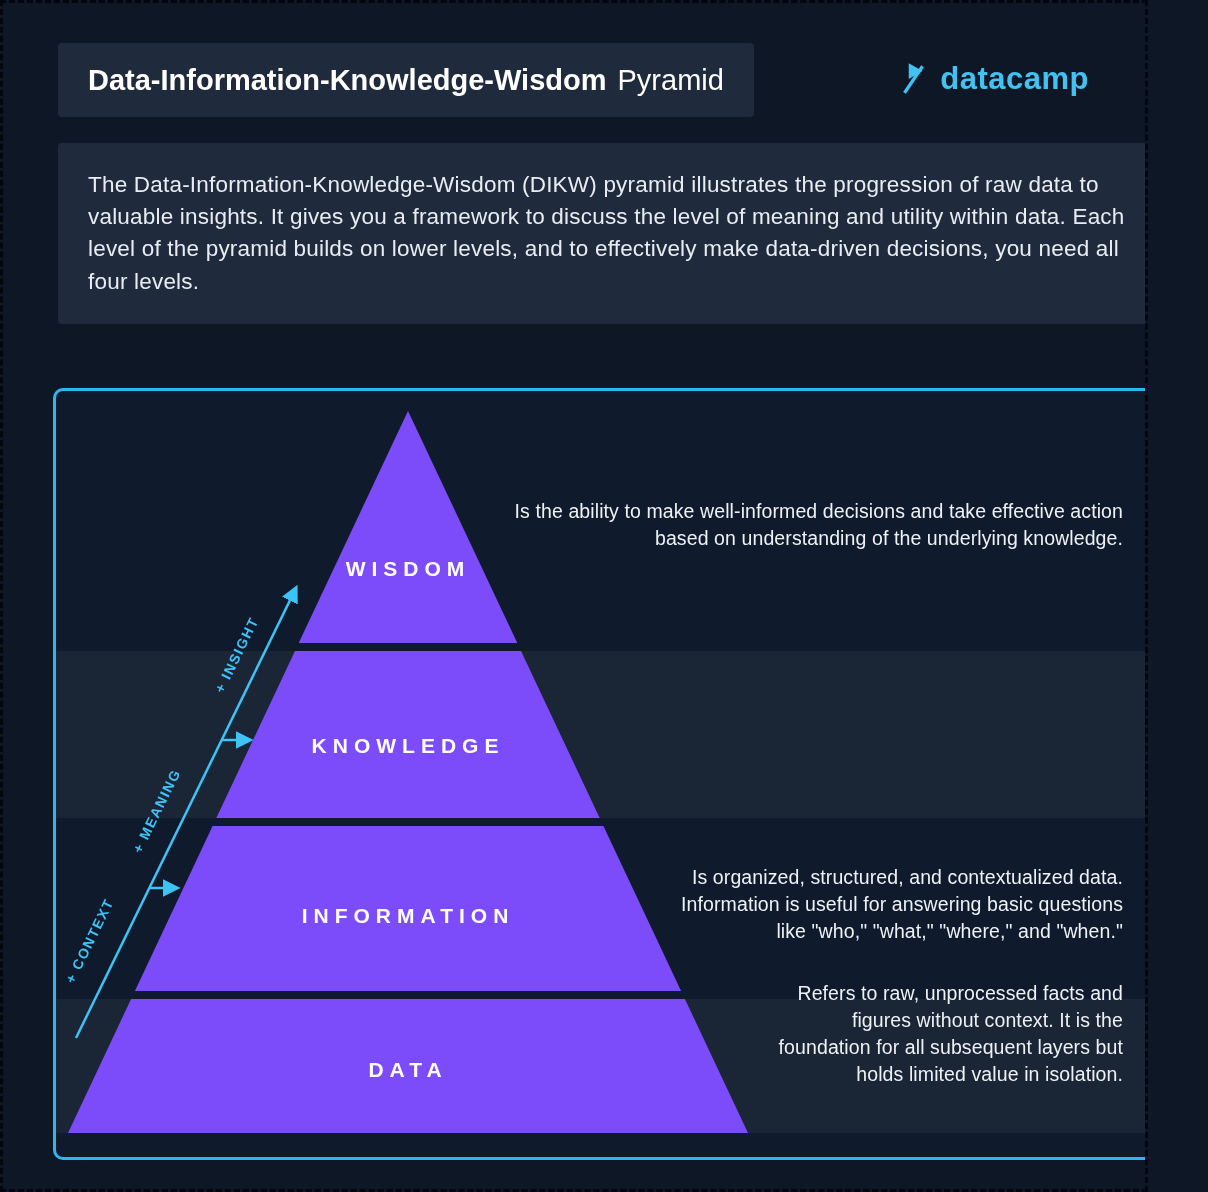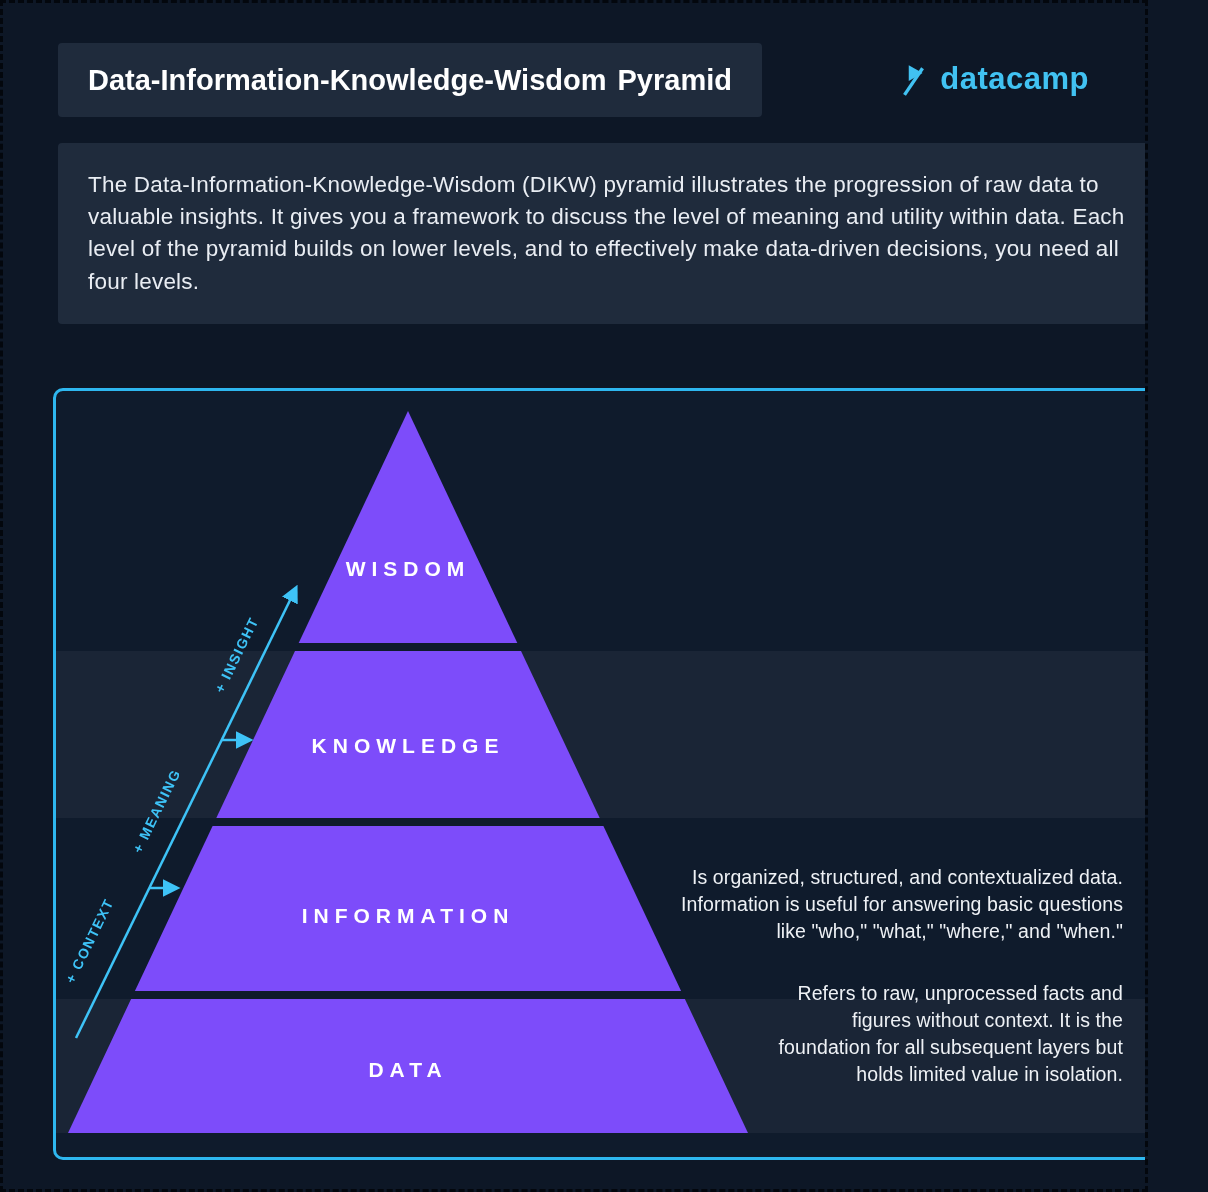--- a/index.html
+++ b/index.html
@@ -9,24 +9,24 @@
     border:3px dashed #03070d;overflow:hidden;
     font-family:"Liberation Sans",sans-serif;
   }
   
   .title-box{
     position:absolute;left:55px;top:40px;height:74px;
     display:flex;align-items:center;padding:0 30px;
     background:#1f2b3c;border-radius:4px;
   }
   .title-bold{font-weight:bold;font-size:29px;color:#ffffff;white-space:nowrap;}
-  .title-regular{font-weight:700;font-size:29px;color:#ffffff;margin-left:11px;white-space:nowrap;}
+  .title-regular{font-weight:400;font-size:29px;color:#ffffff;margin-left:11px;white-space:nowrap;}
   .logo{
     position:absolute;right:56px;top:58px;
-    display:flex;align-items:flex-end;gap:10px;
+    display:flex;align-items:flex-start;gap:10px;
   }
   .logo-text{font-size:31px;font-weight:bold;color:#41c2f2;letter-spacing:.5px;}
   
   .intro-box{
     position:absolute;left:55px;top:140px;width:1100px;
     box-sizing:border-box;background:#1f2b3c;border-radius:4px;
     padding:26px 30px;
   }
   .intro-box p{
     margin:0;font-size:22.5px;line-height:1.43;color:#e9edf3;letter-spacing:.2px;
@@ -106,17 +106,18 @@
 
       <line class="arrow-line" x1="20" y1="647" x2="240" y2="197" marker-end="url(#ah)"></line>
       <line class="arrow-line" x1="166" y1="349" x2="194" y2="349" marker-end="url(#ah)"></line>
       <line class="arrow-line" x1="93" y1="497" x2="121" y2="497" marker-end="url(#ah)"></line>
 
       <text class="arrow-label" x="38" y="552" transform="rotate(-64 38 552)">+ CONTEXT</text>
       <text class="arrow-label" x="105" y="422" transform="rotate(-64 105 422)">+ MEANING</text>
       <text class="arrow-label" x="185" y="266" transform="rotate(-64 185 266)">+ INSIGHT</text>
     </svg>
 
+    <div class="desc desc-0">Is the ability to make well-informed decisions and take effective action based on understanding of the underlying knowledge.</div>
     <div class="desc desc-2">Is organized, structured, and contextualized data. Information is useful for answering basic questions like "who," "what," "where," and "when."</div>
     <div class="desc desc-3">Refers to raw, unprocessed facts and figures without context. It is the foundation for all subsequent layers but holds limited value in isolation.</div>
   </div>
 
 </div>
 
 </body></html>

